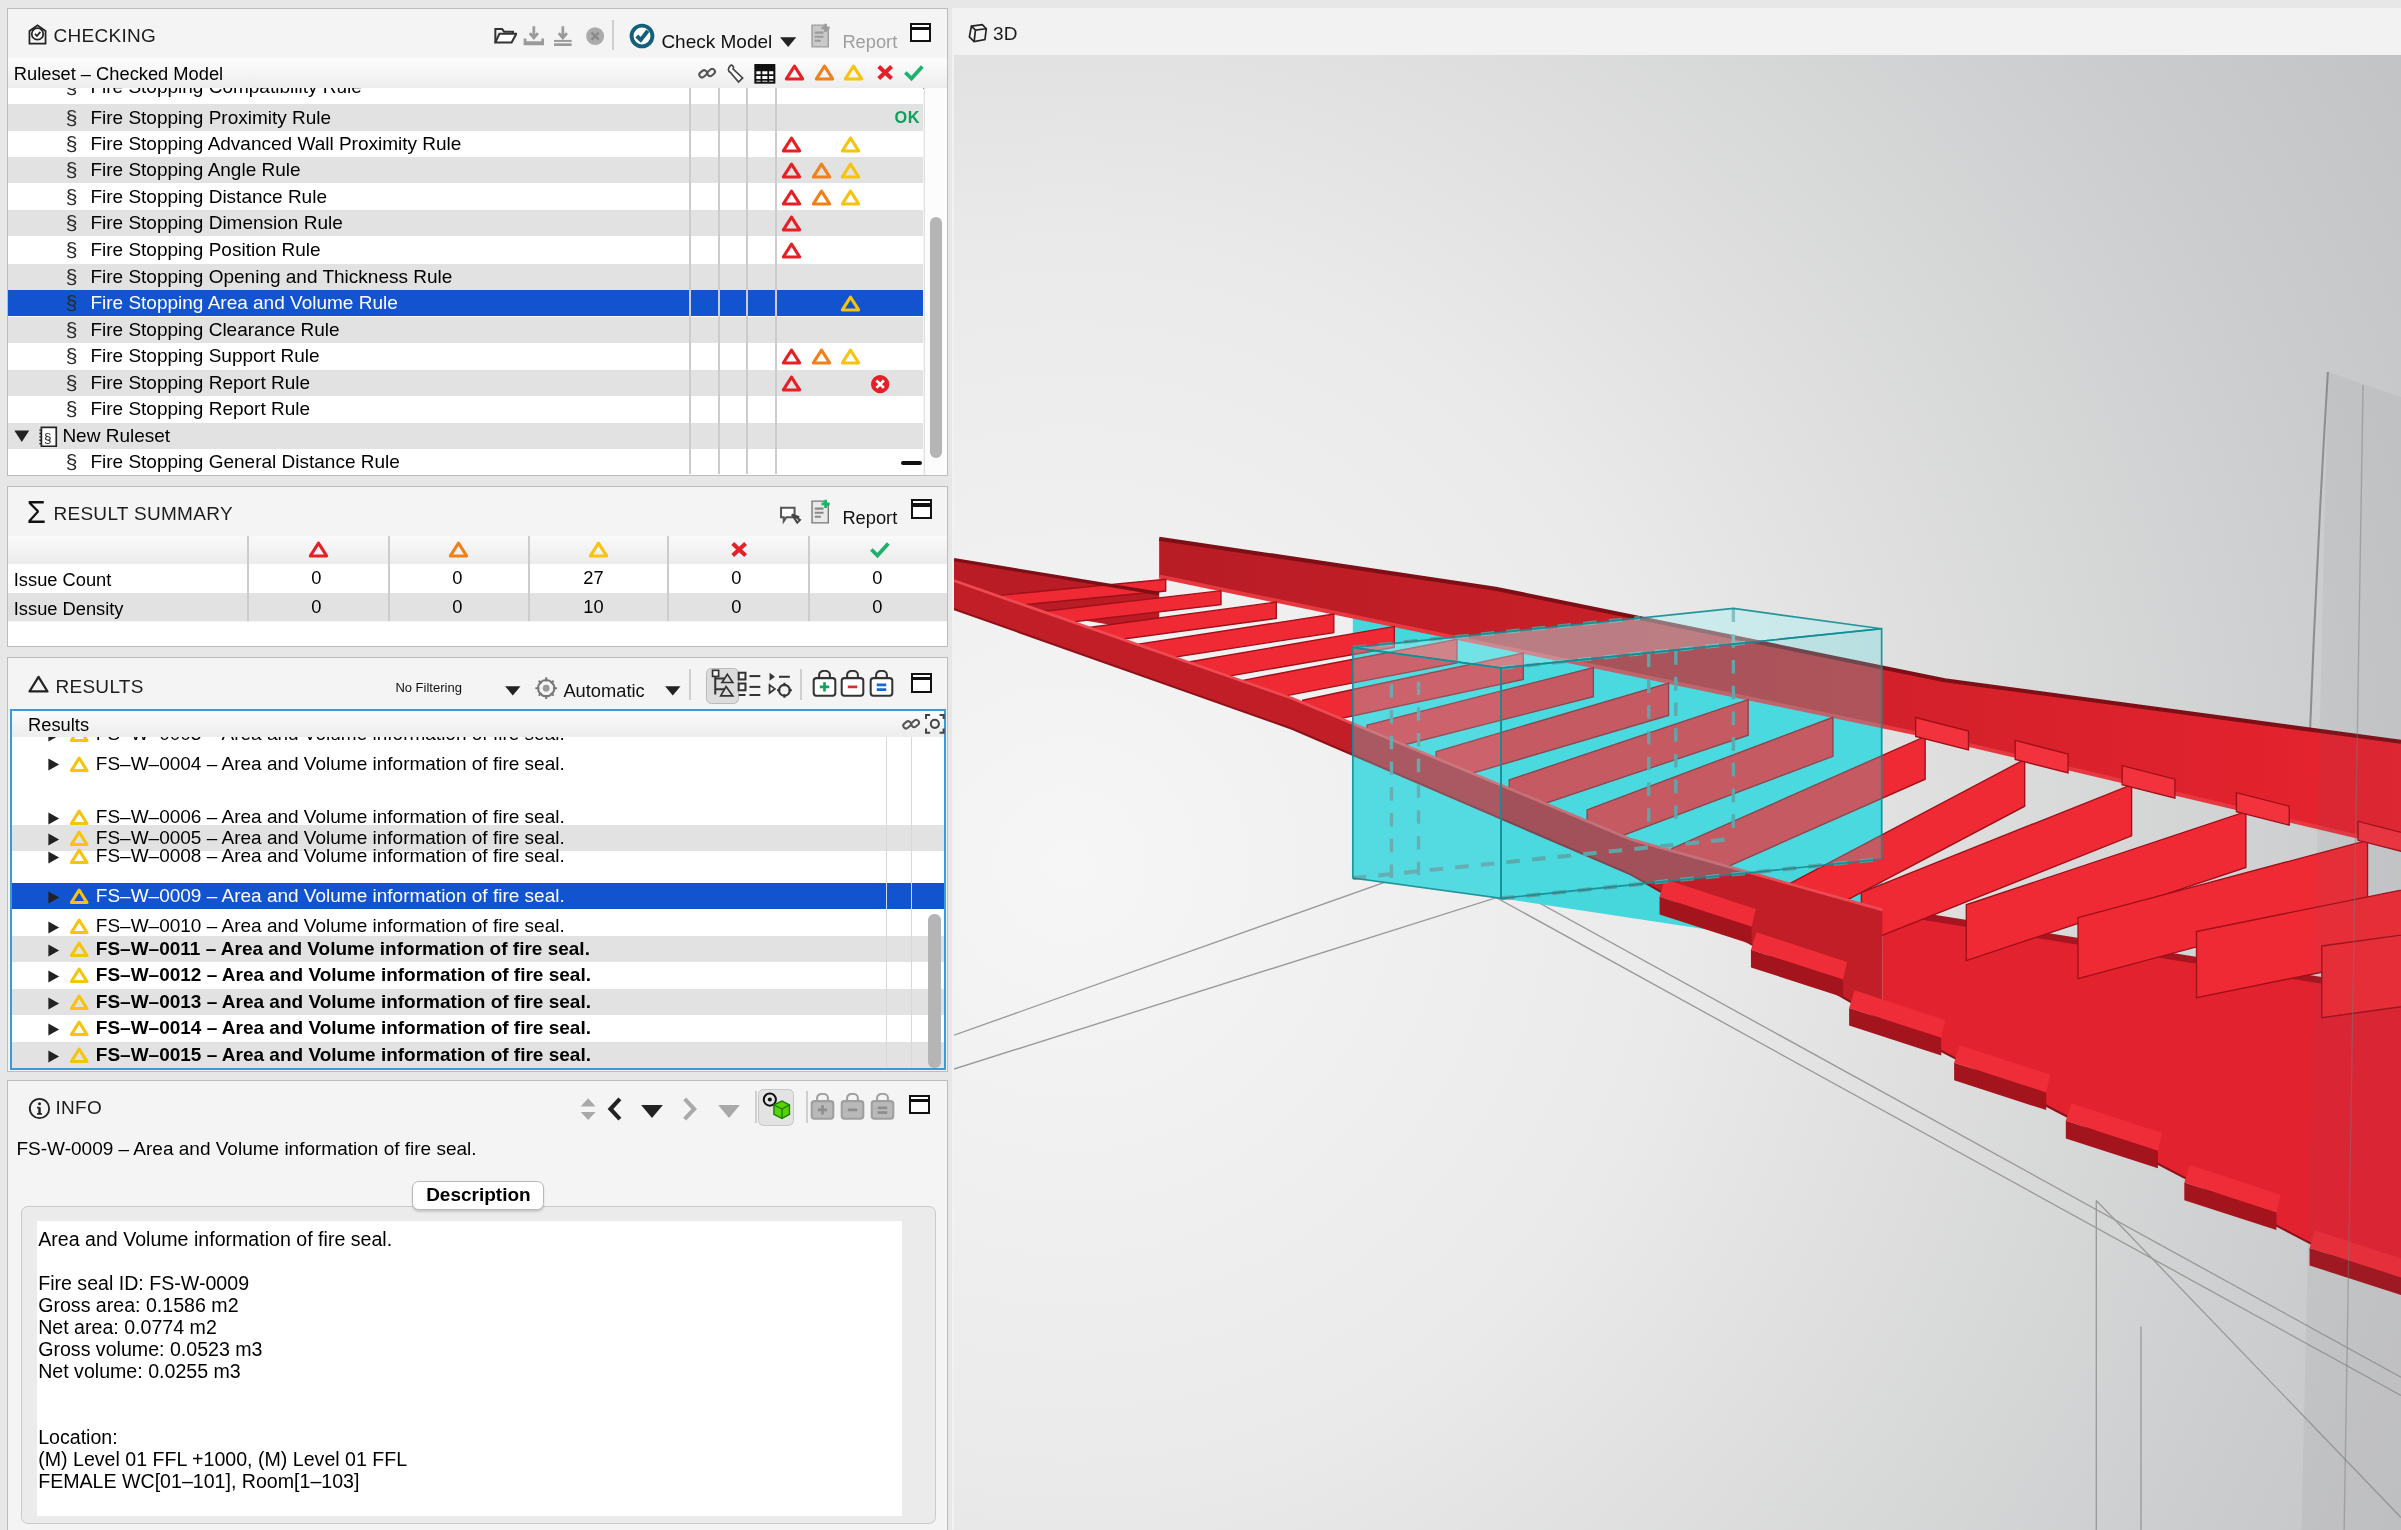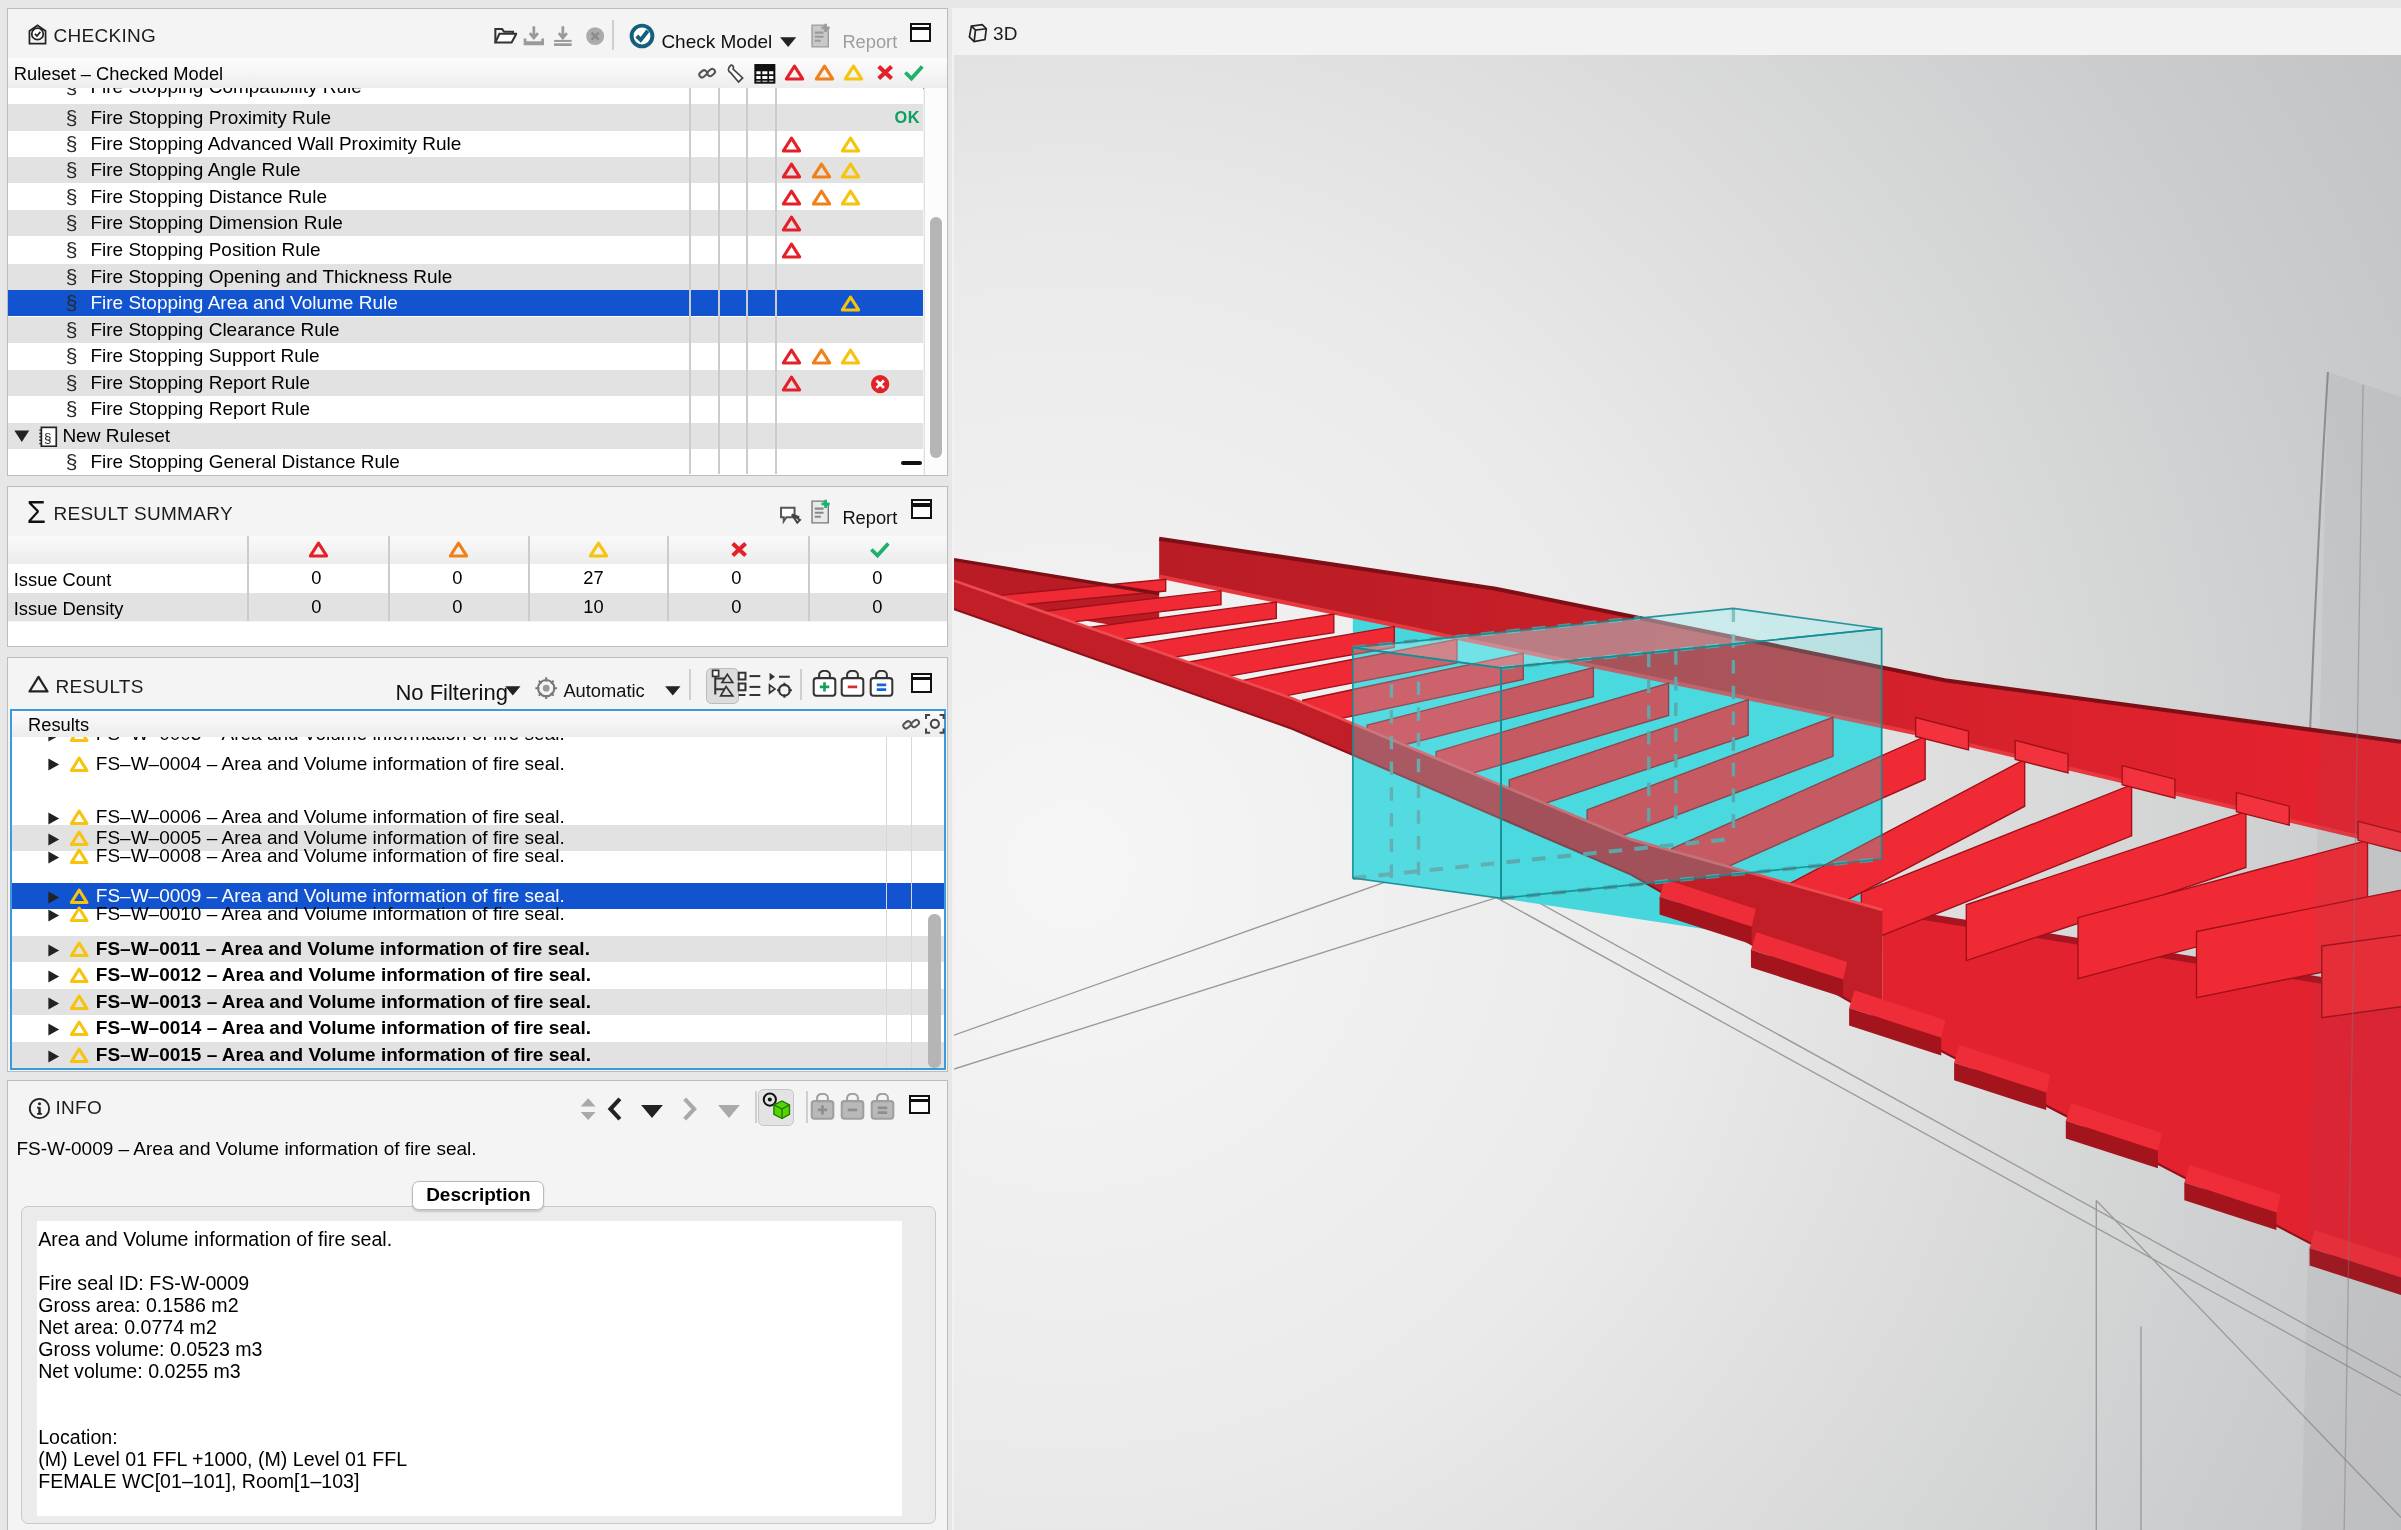--- a/index.html
+++ b/index.html
@@ -381,21 +381,21 @@
 
 <div class="panel" id="results" style="left:7.4px;top:657px;width:941px;height:415px;">
   <div class="phead" style="height:51px;">
     <span class="ico" style="left:19px;top:16.3px;">
           <svg width="23" height="20.3" viewBox="0 0 40 36">
             <path d="M20 5 L36 31 L4 31 Z" fill="none" stroke="#222" stroke-width="4" stroke-linejoin="round"></path>
           </svg>
         </span>
     <span class="ptitle" style="position:absolute;left:47px;top:17.6px;">RESULTS</span>
   </div>
-  <span style="position:absolute;left:387px;top:22.3px;font-size:22px;color:#111;">No Filtering</span>
+  <span style="position:absolute;left:387px;top:22.3px;font-size:13px;color:#111;">No Filtering</span>
   <span class="ico" style="left:496px;top:27px;">
         <svg width="17.6" height="12.2" viewBox="0 0 32 22">
           <path d="M2 2 L30 2 L16 19 Z" fill="#222"></path>
         </svg>
       </span>
   <span class="ico" style="left:526px;top:17.6px;">
         <svg width="24.4" height="24.4" viewBox="0 0 36 36">
           <circle cx="18" cy="18" r="12" fill="none" stroke="#777" stroke-width="3"></circle>
           <circle cx="18" cy="18" r="5" fill="#999"></circle>
           <path d="M18 2 L18 8 M18 28 L18 34 M2 18 L8 18 M28 18 L34 18 M7 7 L11 11 M25 25 L29 29 M29 7 L25 11 M11 25 L7 29" stroke="#777" stroke-width="3"></path>
@@ -550,21 +550,21 @@
                 <path d="M2 2 L18 11 L2 20 Z" fill="#222"></path>
               </svg>
             </span>
             <span style="position:absolute;left:57px;top:4.1px;">
               <svg width="20.3" height="18.3" viewBox="0 0 30 27">
                 <path d="M15 4.5 L26.5 23 L3.5 23 Z" fill="none" stroke="#f6c30d" stroke-width="4.5" stroke-linejoin="round"></path>
               </svg>
             </span>
             <span class="rtext" style="left:84px;">FS–W–0009 – Area and Volume information of fire seal.</span>
           </div>
-          <div class="crow " style="top:164px;padding-left:30px;">
+          <div class="crow " style="top:176px;padding-left:30px;">
             <span style="position:absolute;left:35px;top:6.8px;">
               <svg width="13.5" height="15" viewBox="0 0 20 22">
                 <path d="M2 2 L18 11 L2 20 Z" fill="#222"></path>
               </svg>
             </span>
             <span style="position:absolute;left:57px;top:4.1px;">
               <svg width="20.3" height="18.3" viewBox="0 0 30 27">
                 <path d="M15 4.5 L26.5 23 L3.5 23 Z" fill="none" stroke="#f6c30d" stroke-width="4.5" stroke-linejoin="round"></path>
               </svg>
             </span>

